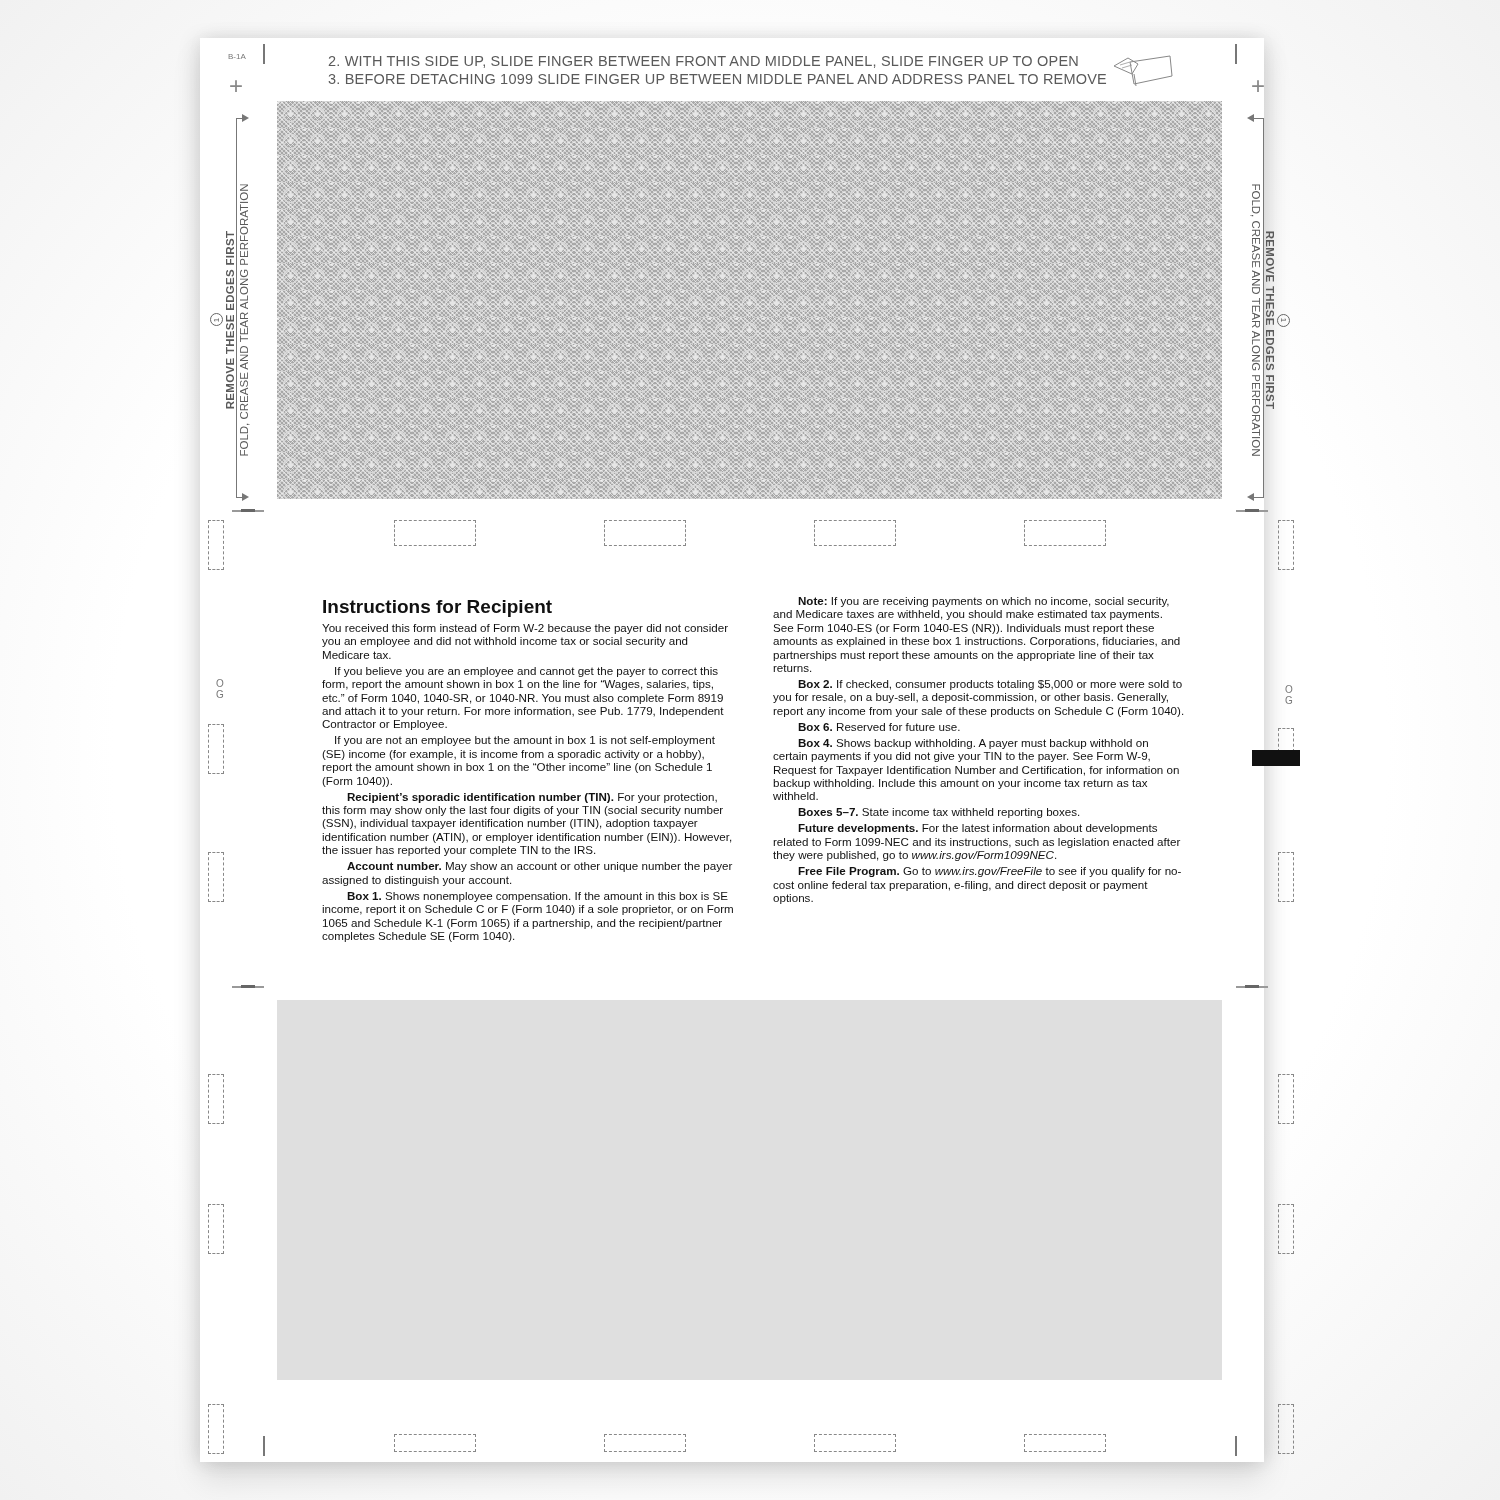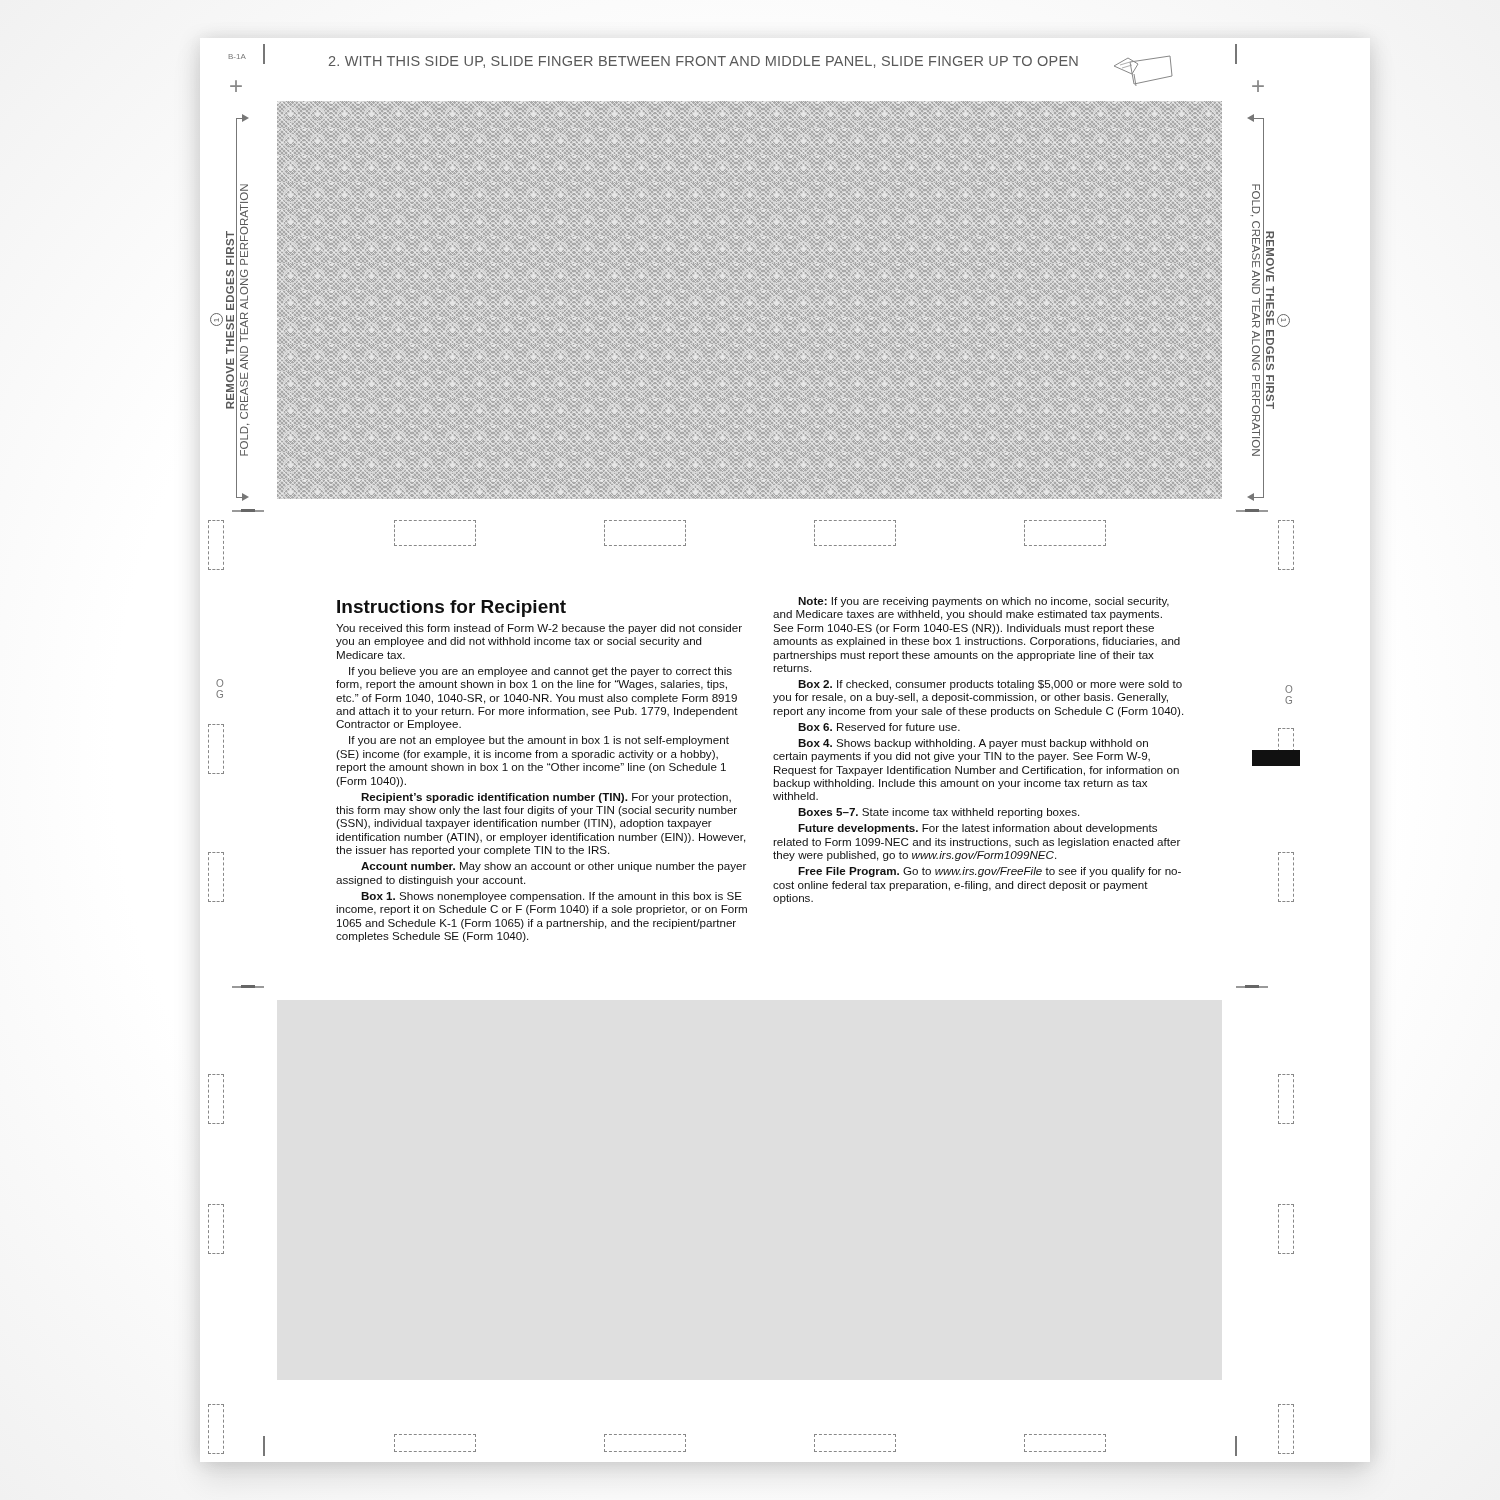--- a/index.html
+++ b/index.html
@@ -6,21 +6,21 @@
   body {
     width:1500px; height:1500px; position:relative; overflow:hidden;
     background:#f3f3f3;
     font-family:"Liberation Sans", sans-serif;
   }
   .bg-fade {
     position:absolute; left:0; top:0; width:1500px; height:1500px;
     background: radial-gradient(ellipse at center, #ffffff 60%, #f1f1f1 100%);
   }
   .page {
-    position:absolute; left:200px; top:38px; width:1170px; height:1424px;
+    position:absolute; left:200px; top:38px; width:1064px; height:1424px;
     background:#ffffff;
     box-shadow: 0 18px 28px rgba(0,0,0,0.10), 6px 0 18px rgba(0,0,0,0.08), -6px 0 18px rgba(0,0,0,0.08);
   }
   .abs { position:absolute; }
   .form-id { font-size:8px; color:#777; left:28px; top:14px; }
   .plus { font-size:24px; color:#888; line-height:1; font-weight:300; }
   .vtick { width:2px; height:20px; background:#777; }
   .htick { height:2px; width:32px; background:#999; }
   .htick::after { content:""; position:absolute; left:9px; top:-1px; width:14px; height:3px; background:#666; }
 
@@ -58,21 +58,21 @@
   .perf-v {
     width:14px; height:48px; border:1.5px dashed #888;
   }
   .og { font-size:10px; color:#777; line-height:11px; text-align:center; width:12px; }
 
   .black-bar { left:1052px; top:712px; width:48px; height:16px; background:#111; }
 
   .instr-col { top:558px; width:412px; font-size:11.6px; line-height:13.4px; color:#111; }
   .instr-col p { margin:0 0 2.6px 0; }
   .instr-col .indent { text-indent:12px; }
-  .col-left { left:136px; }
+  .col-left { left:122px; }
   .col-right { left:573px; top:556px; }
   .title { font-size:19px; font-weight:bold; margin:0 0 3px 0; line-height:22px; color:#111; }
   b { font-weight:bold;padding-left:25px; }
   i { }
 
   .gray-panel { left:77px; top:962px; width:945px; height:380px; background:#dfdfdf; }
   .envelope-icon { left:910px; top:14px; width:64px; height:36px; }
 </style>
 </head>
 <body>
@@ -82,20 +82,21 @@
 <div class="page">
 
   <div class="abs form-id">B-1A</div>
   <div class="abs plus" style="left:29px;top:36px;">+</div>
   <div class="abs vtick" style="left:63px;top:6px;"></div>
   <div class="abs vtick" style="left:1035px;top:6px;"></div>
   <div class="abs plus" style="left:1051px;top:36px;">+</div>
 
   <div class="abs top-instr">
     <div>2. WITH THIS SIDE UP, SLIDE FINGER BETWEEN FRONT AND MIDDLE PANEL, SLIDE FINGER UP TO OPEN</div>
+    <div>3. BEFORE DETACHING 1099 SLIDE FINGER UP BETWEEN MIDDLE PANEL AND ADDRESS PANEL TO REMOVE</div>
   </div>
 
   <svg class="abs envelope-icon" viewBox="0 0 64 36">
     <path d="M20 10 L60 4 L62 24 L24 32 Z" fill="none" stroke="#888" stroke-width="1"></path>
     <path d="M4 14 L18 6 L28 12 L22 22 Z" fill="none" stroke="#888" stroke-width="1"></path>
     <path d="M10 13 L20 10 M12 16 L22 13" stroke="#999" stroke-width="0.8"></path>
     <path d="M24 22 L26 34" stroke="#888" stroke-width="1"></path>
   </svg>
 
   <div class="abs pattern"></div>

